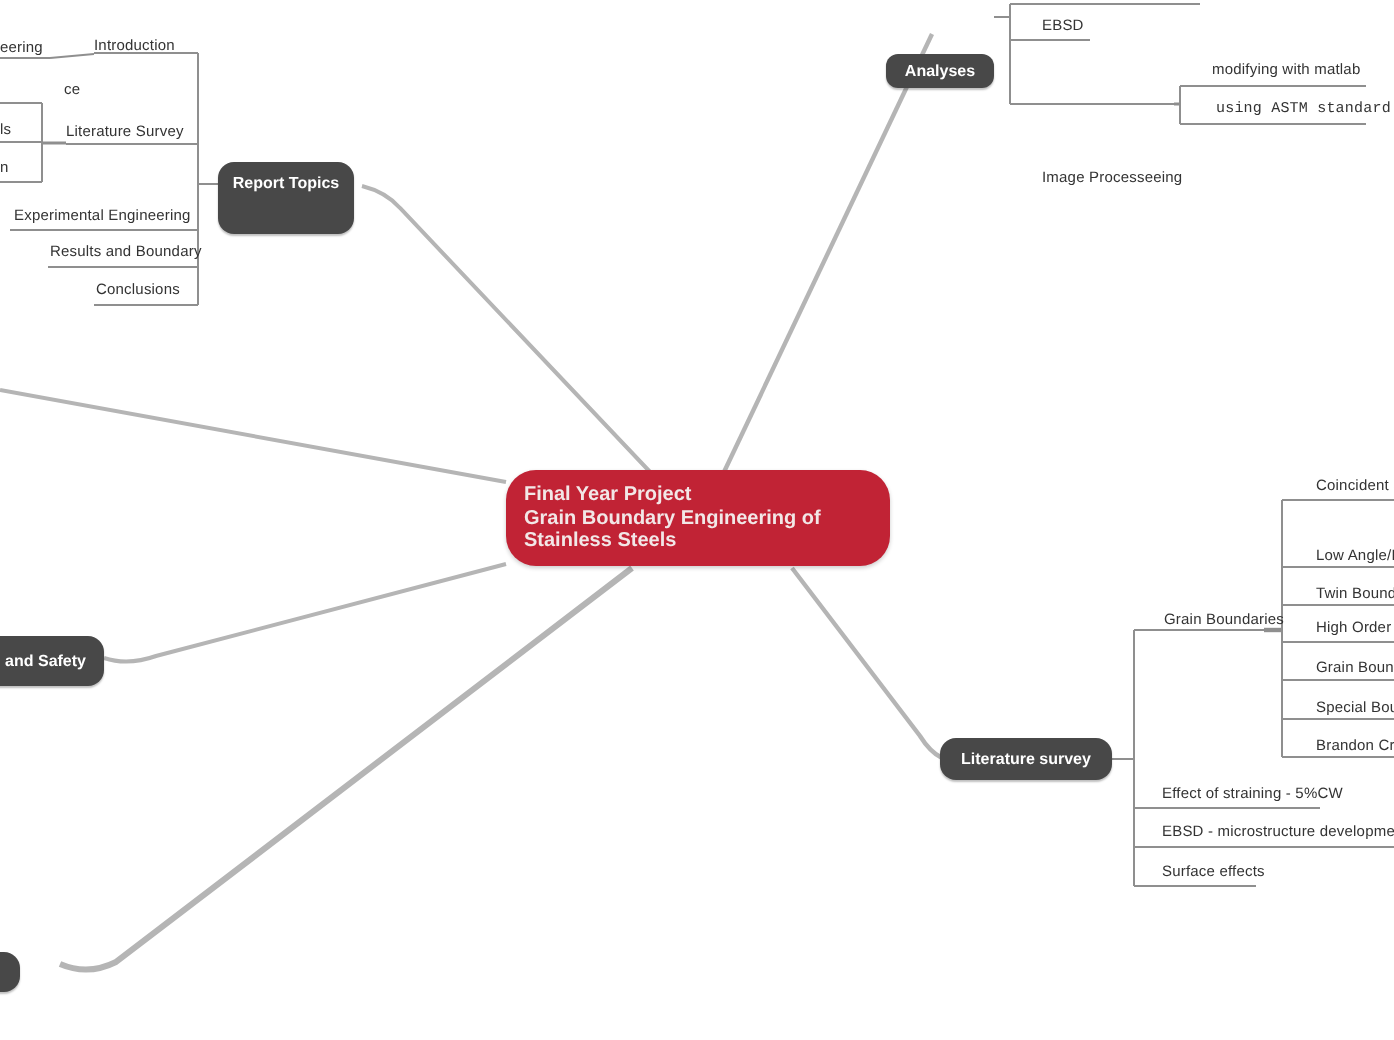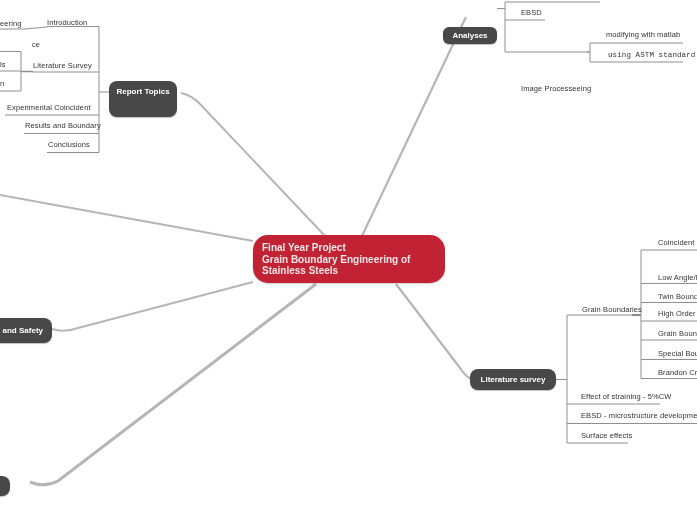--- a/index.html
+++ b/index.html
@@ -108,21 +108,21 @@
   <div class="dark-node" style="left:443px;top:0px;width:54px;height:17px;line-height:17px;border-radius:6px;margin-top:27px;">Analyses</div>
 
   <div class="dark-node" style="left:470px;top:369px;width:86px;height:21px;line-height:21px;">Literature survey</div>
 
   <div class="dark-node" style="left:-55px;top:318px;width:107px;height:25px;line-height:25px;text-align:right;padding-right:9px;box-sizing:border-box;">and Safety</div>
 
   <div class="dark-node" style="left:-62px;top:476px;width:72px;height:20px;"></div>
 
   <div class="lbl" style="left:47px;top:19px;">Introduction</div>
   <div class="lbl" style="left:33px;top:62px;">Literature Survey</div>
-  <div class="lbl" style="left:7px;top:104px;">Experimental Coincident</div>
+  <div class="lbl" style="left:7px;top:104px;">Experimental Engineering</div>
   <div class="lbl" style="left:25px;top:122px;">Results and Boundary</div>
   <div class="lbl" style="left:48px;top:141px;">Conclusions</div>
 
   <div class="lbl" style="left:0px;top:20px;">eering</div>
   <div class="lbl" style="left:0px;top:41px;margin-left:32px;">ce</div>
   <div class="lbl" style="left:0px;top:61px;">ls</div>
   <div class="lbl" style="left:0px;top:80px;">n</div>
 
   <div class="lbl" style="left:521px;top:9px;">EBSD</div>
   <div class="lbl" style="left:521px;top:48px;margin-top:37px;">Image Processeeing</div>

